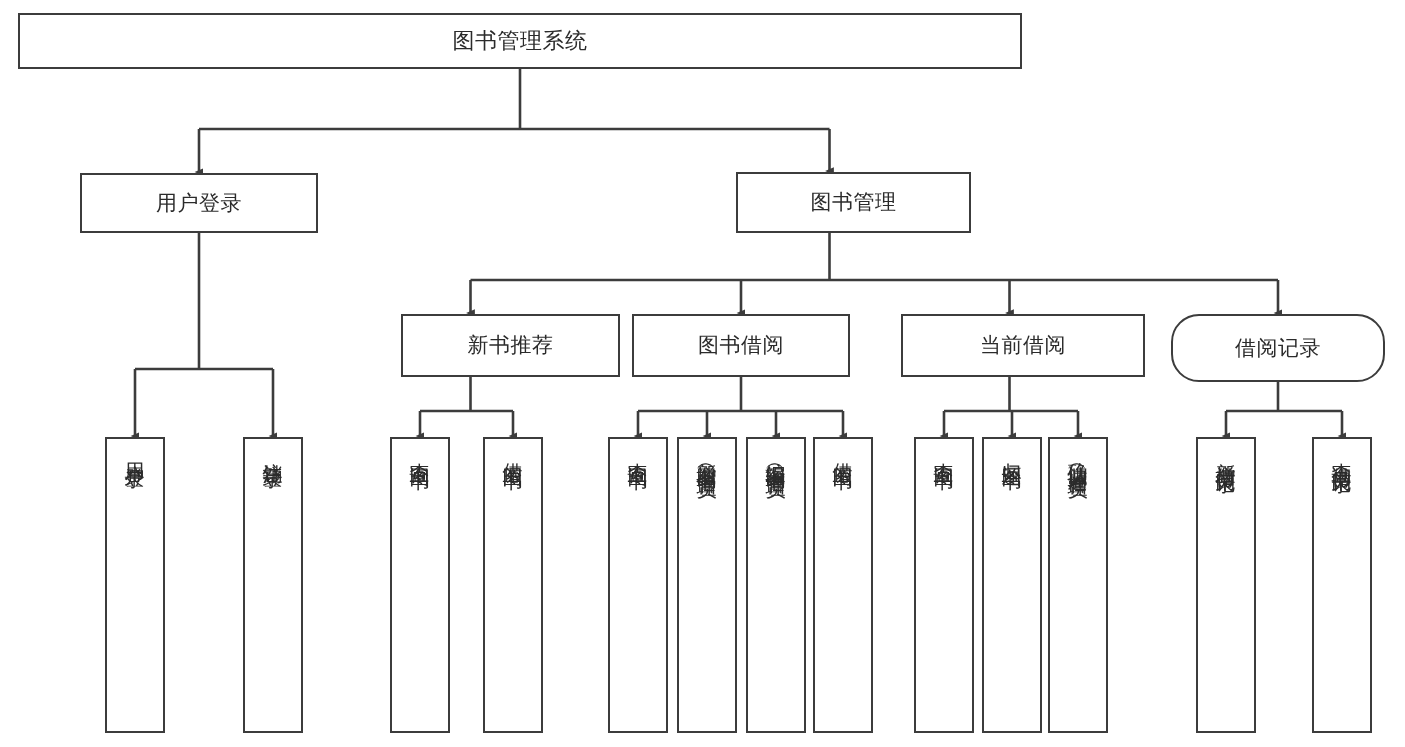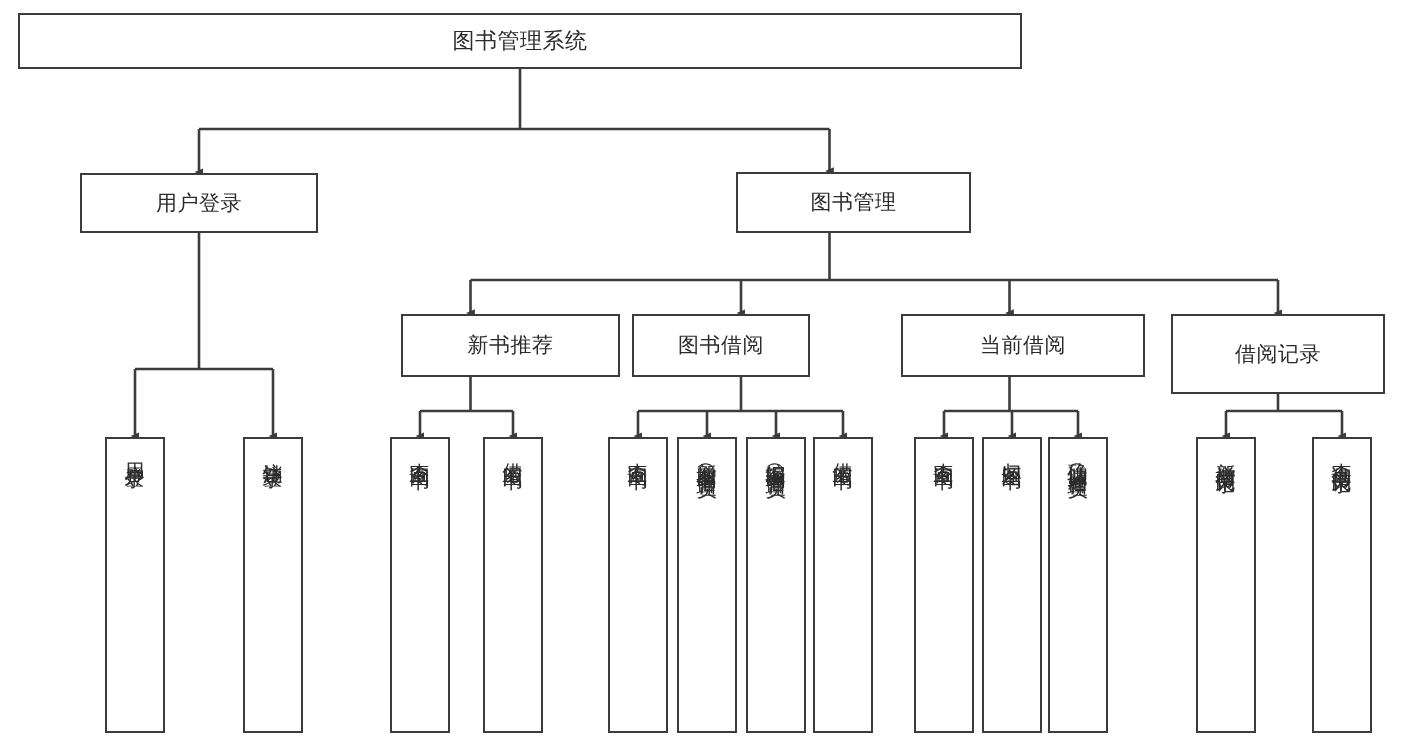--- a/index.html
+++ b/index.html
@@ -124,27 +124,27 @@
       </div>
       <div class="node-box level2" style="left: 80px; top: 173px; width: 238px; height: 60px;">
         <span class="node-label">用户登录</span>
       </div>
       <div class="node-box level2" style="left: 712px; top: 172px; width: 235px; height: 61px; margin-left: 24px;">
         <span class="node-label">图书管理</span>
       </div>
       <div class="node-box level3" style="left: 361px; top: 314px; width: 219px; height: 63px; margin-left: 40px;">
         <span class="node-label">新书推荐</span>
       </div>
-      <div class="node-box level3" style="left: 632px; top: 314px; width: 178px; height: 63px;">
+      <div class="node-box level3" style="left: 632px; top: 314px; width: 218px; height: 63px;">
         <span class="node-label">图书借阅</span>
       </div>
       <div class="node-box level3" style="left: 901px; top: 314px; width: 244px; height: 63px;">
         <span class="node-label">当前借阅</span>
       </div>
-      <div class="node-box level3" style="left: 1171px; top: 314px; width: 214px; height: 80px;">
+      <div class="node-box level3" style="left: 1171px; top: 314px; width: 214px; height: 68px; border-radius: 28px;">
         <span class="node-label">借阅记录</span>
       </div>
       <div class="node-box leaf" style="left: 105px; top: 437px; width: 60px; height: 296px;">
         <span class="node-label">用户登录</span>
       </div>
       <div class="node-box leaf" style="left: 243px; top: 437px; width: 60px; height: 296px;">
         <span class="node-label">注销登录</span>
       </div>
       <div class="node-box leaf" style="left: 390px; top: 437px; width: 60px; height: 296px;">
         <span class="node-label">查询图书</span>

